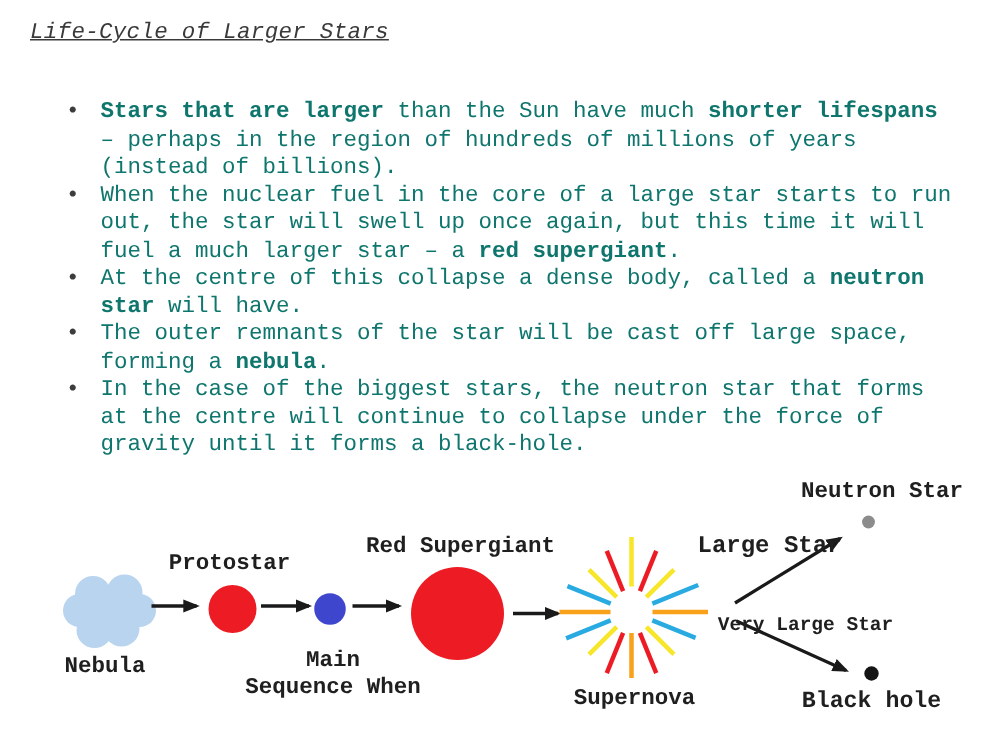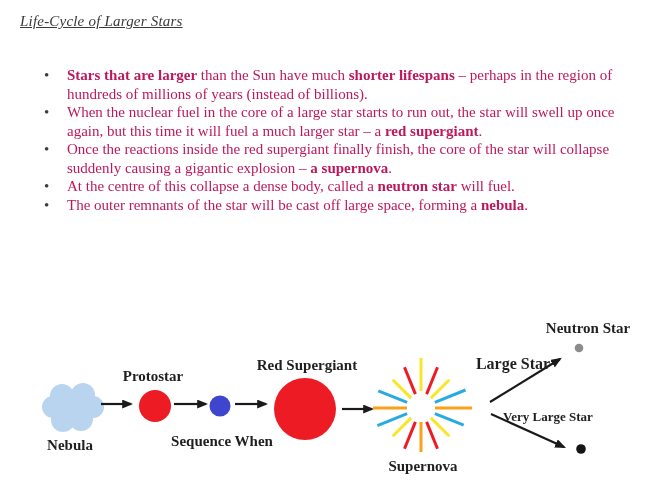--- a/index.html
+++ b/index.html
@@ -1,61 +1,61 @@
 <!DOCTYPE html>
 <html><head>
 <meta charset="utf-8">
 <style>
   html,body{margin:0;padding:0;background:#ffffff;}
   .page{
     position:relative;width:661px;height:496px;background:#ffffff;overflow:hidden;
-    font-family:Liberation Serif, serif;color:#3c3c3c;
+    font-family:Liberation Mono, monospace;color:#3c3c3c;
   }
   .title{
     position:absolute;left:20px;top:13px;font-size:15px;font-style:italic;
     text-decoration:underline;color:#3a3a3a;letter-spacing:.2px;
   }
   .bullets{position:absolute;left:30px;top:66px;width:612px;}
   .bullets ul{margin:0;padding:0;list-style:none;}
   .bullets li{
-    position:relative;padding-left:37px;font-size:15px;line-height:18.5px;color:#be185d;
+    position:relative;padding-left:37px;font-size:15px;line-height:18.5px;color:#0f766e;
   }
   .bullets li::before{
     content:"\2022";position:absolute;left:14px;top:0;font-size:15px;color:#3c3c3c;
   }
   .b{font-weight:bold;}
   .dlabel{
     position:absolute;font-weight:bold;color:#1f1f1f;text-align:center;
     font-size:15px;line-height:18px;white-space:nowrap;
   }
   .lbl-nebula{left:20px;top:436px;width:100px;}
   .lbl-protostar{left:103px;top:367px;width:100px;}
   .lbl-mainseq{left:147px;top:432px;width:150px;white-space:normal;}
   .lbl-supergiant{left:227px;top:356px;width:160px;}
   .lbl-supernova{left:353px;top:457px;width:140px;}
   .lbl-largestar{left:453px;top:355px;width:120px;font-size:16px;}
-  .lbl-verylarge{left:478px;top:408px;width:140px;font-size:13px;}
+  .lbl-verylarge{left:467px;top:408px;width:140px;font-size:13px;}
   .lbl-neutron{left:518px;top:319px;width:140px;}
   .lbl-blackhole{left:511px;top:458px;width:140px;font-size:15.5px;}
   .arrow{stroke:#1a1a1a;stroke-width:2.2;fill:none;}
 </style>
 </head>
 <body>
 
 <div class="page">
 
   <div class="title">Life-Cycle of Larger Stars</div>
 
   <div class="bullets">
     <ul>
         <li><span class="b">Stars that are larger</span><span> than the Sun have much </span><span class="b">shorter lifespans</span><span> – perhaps in the region of hundreds of millions of years (instead of billions).</span></li>
         <li><span>When the nuclear fuel in the core of a large star starts to run out, the star will swell up once again, but this time it will fuel a much larger star – a </span><span class="b">red supergiant</span><span>.</span></li>
-        <li><span>Once the reactions inside the red supergiant finally finish, the core of the star will collapse suddenly causing a gigantic explosion – </span><span class="b">a supernova</span><span>.</span></li>
-        <li><span>At the centre of this collapse a dense body, called a </span><span class="b">neutron star</span><span> will fuel.</span></li>
+        <li><span>At the centre of this collapse a dense body, called a </span><span class="b">neutron star</span><span> will have.</span></li>
         <li><span>The outer remnants of the star will be cast off large space, forming a </span><span class="b">nebula</span><span>.</span></li>
+        <li><span>In the case of the biggest stars, the neutron star that forms at the centre will continue to collapse under the force of gravity until it forms a black-hole.</span></li>
       </ul>
   </div>
 
   <svg width="661" height="496" viewBox="0 0 661 496" style="position:absolute;left:0;top:0;">
     <defs>
       <marker id="ah" viewBox="0 0 10 8" refX="8" refY="4" markerUnits="userSpaceOnUse" markerWidth="11" markerHeight="9" orient="auto">
         <path d="M0,0 L10,4 L0,8 z" fill="#1a1a1a"></path>
       </marker>
     </defs>
 
@@ -99,21 +99,23 @@
         <line x1="415.4" y1="394.1" x2="404.5" y2="367.2" stroke="#ed1c24" stroke-width="3"></line>
       </g>
 
     <circle cx="579" cy="348" r="4.3" fill="#8c8c8c"></circle>
     <circle cx="581" cy="449" r="4.8" fill="#141414"></circle>
   </svg>
 
   <div class="dlabel lbl-nebula">Nebula</div>
   <div class="dlabel lbl-protostar">Protostar</div>
   <div class="dlabel lbl-mainseq">
+    <div>Main</div>
     <div>Sequence When</div>
   </div>
   <div class="dlabel lbl-supergiant">Red Supergiant</div>
   <div class="dlabel lbl-supernova">Supernova</div>
   <div class="dlabel lbl-largestar">Large Star</div>
   <div class="dlabel lbl-verylarge">Very Large Star</div>
   <div class="dlabel lbl-neutron">Neutron Star</div>
+  <div class="dlabel lbl-blackhole">Black hole</div>
 
 </div>
 
 </body></html>

